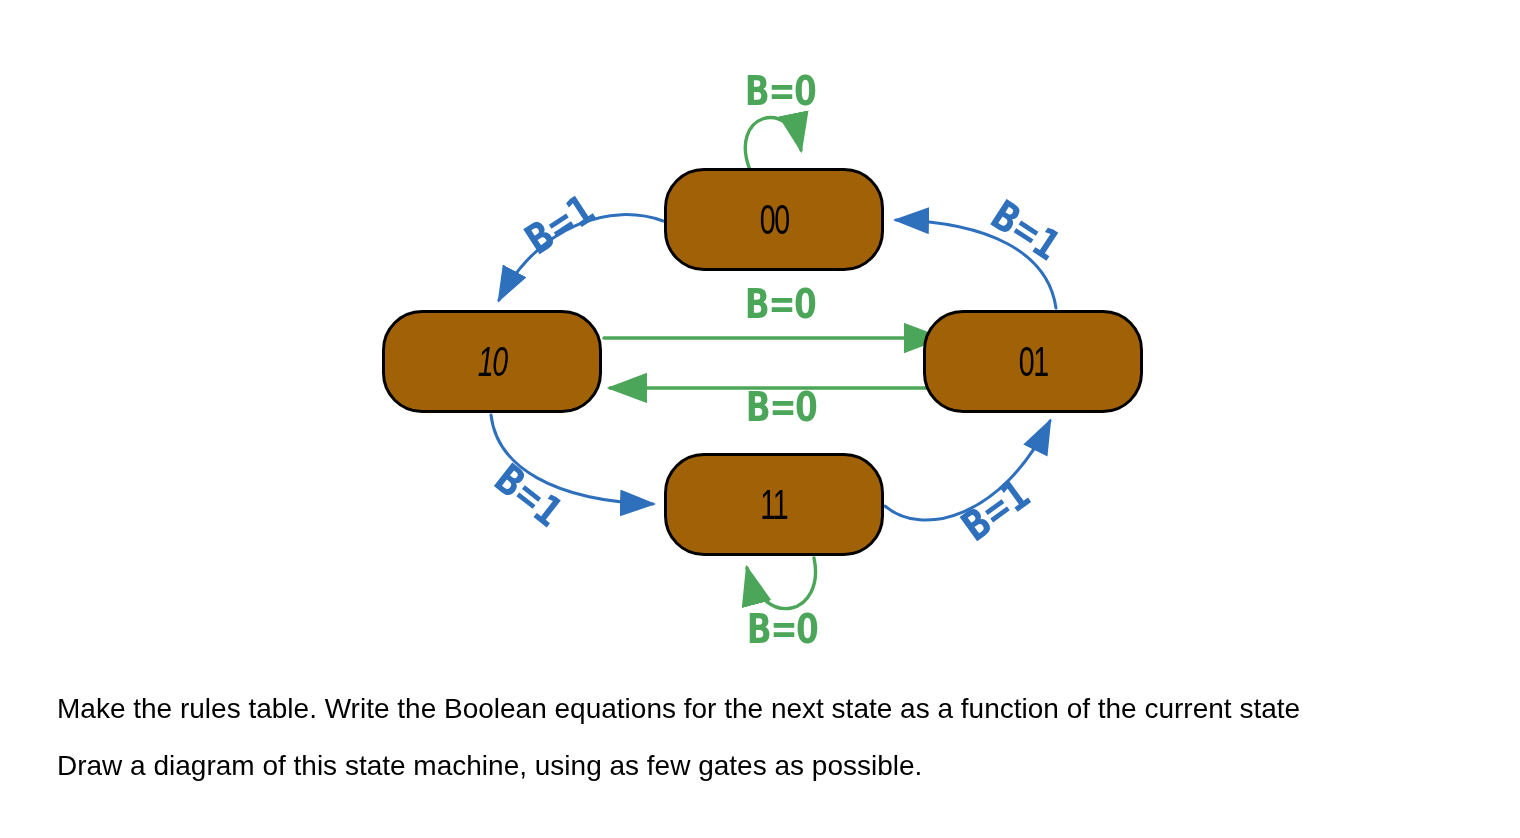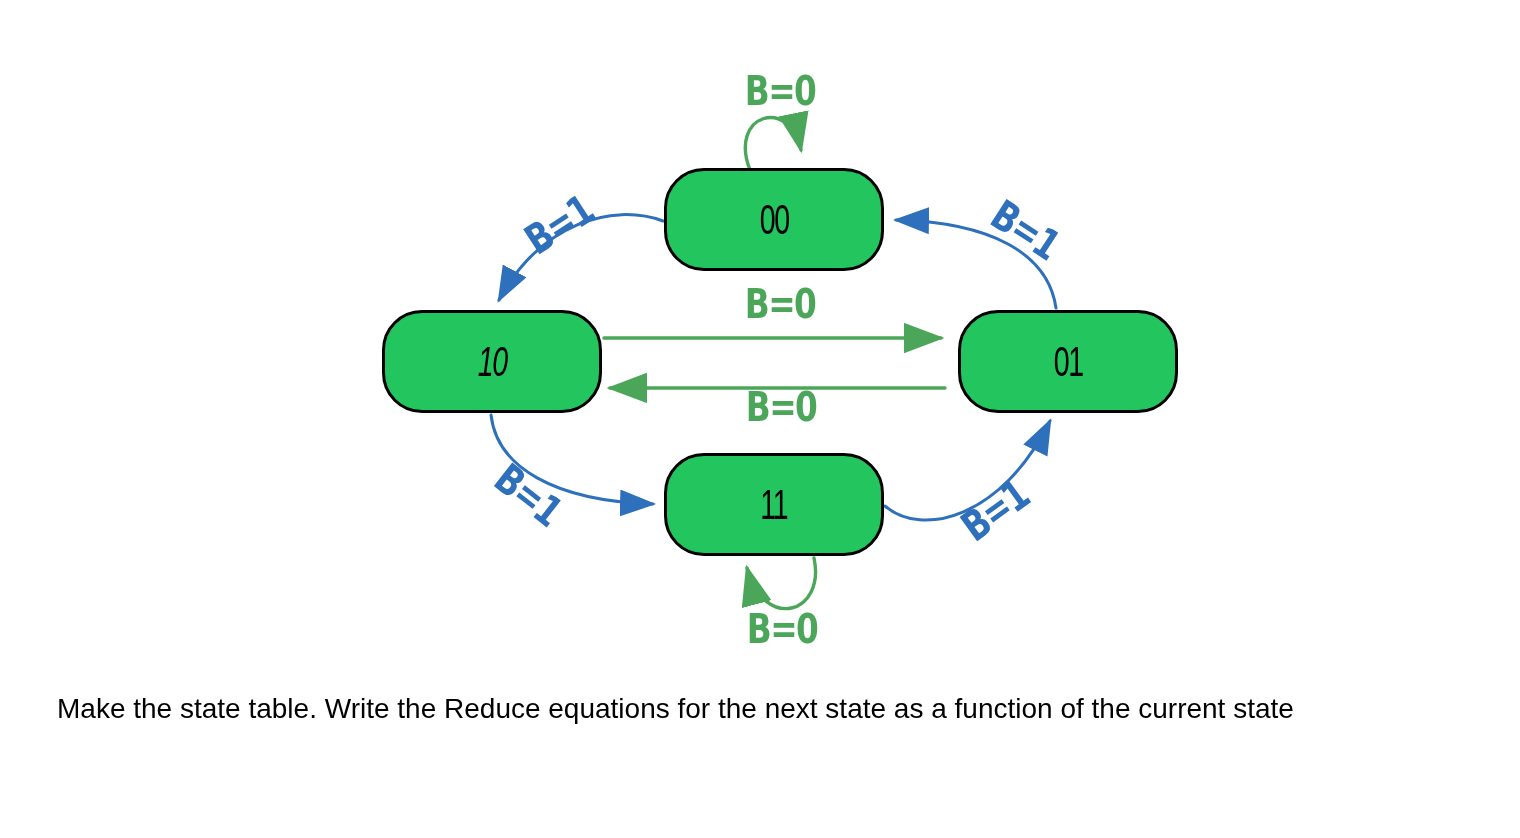--- a/index.html
+++ b/index.html
@@ -13,21 +13,21 @@
     overflow: hidden;
   }
   .diagram { position: absolute; left: 0; top: 0; width: 1520px; height: 680px; }
   .diagram svg { position: absolute; left: 0; top: 0; }
   .state {
     position: absolute;
     width: 220px;
     height: 103px;
     border: 3.5px solid #000;
     border-radius: 40px;
-    background: #22c55e;
+    background: #a16207;
     display: flex;
     align-items: center;
     justify-content: center;
   }
   .state .state-label {
     font-size: 42px;
     color: #000;
     letter-spacing: -2px;
     transform: scaleX(0.68);
     font-family: "Liberation Sans", sans-serif;
@@ -79,35 +79,36 @@
       <path d="M 491 415 C 497 467, 554 501, 653 504" fill="none" stroke-width="3" stroke-linecap="round" marker-end="url(#arrow-blue)" stroke="#2F70BD"></path>
       <path d="M 885 506 C 922 538, 1002 518, 1050 421" fill="none" stroke-width="3" stroke-linecap="round" marker-end="url(#arrow-blue)" stroke="#2F70BD"></path>
     </svg>
 
     <div class="state" style="left: 664px; top: 168px; border-color: rgb(0, 0, 0);">
       <span class="state-label">00</span>
     </div>
     <div class="state" style="left: 382px; top: 310px; border-color: rgb(0, 0, 0); font-style: italic;">
       <span class="state-label">10</span>
     </div>
-    <div class="state" style="left: 958px; top: 310px; border-color: rgb(0, 0, 0);">
+    <div class="state" style="left: 923px; top: 310px; border-color: rgb(0, 0, 0);">
       <span class="state-label">01</span>
     </div>
     <div class="state" style="left: 664px; top: 453px; border-color: rgb(0, 0, 0); text-align: center;">
       <span class="state-label">11</span>
     </div>
 
     <div class="edge-label" style="left: 780px; top: 91px; transform: translate(-50%, -50%) scaleX(0.8); color: rgb(76, 166, 90);">B=0</div>
     <div class="edge-label" style="left: 780px; top: 304px; transform: translate(-50%, -50%) scaleX(0.8); color: rgb(76, 166, 90);">B=0</div>
     <div class="edge-label" style="left: 781px; top: 407px; transform: translate(-50%, -50%) scaleX(0.8); color: rgb(76, 166, 90);">B=0</div>
     <div class="edge-label" style="left: 782px; top: 629px; transform: translate(-50%, -50%) scaleX(0.8); color: rgb(76, 166, 90);">B=0</div>
 
     <div class="edge-label" style="left: 559px; top: 225px; transform: translate(-50%, -50%) rotate(-33deg) scaleX(0.8); color: rgb(47, 112, 189);">B=1</div>
     <div class="edge-label" style="left: 1025px; top: 230px; transform: translate(-50%, -50%) rotate(33deg) scaleX(0.8); color: rgb(47, 112, 189);">B=1</div>
     <div class="edge-label" style="left: 528px; top: 495px; transform: translate(-50%, -50%) rotate(38deg) scaleX(0.8); color: rgb(47, 112, 189);">B=1</div>
     <div class="edge-label" style="left: 995px; top: 511px; transform: translate(-50%, -50%) rotate(-36deg) scaleX(0.8); color: rgb(47, 112, 189);">B=1</div>
   </div>
 
   <div class="instructions">
-    <div class="instr-line">Make the state table. Write the Reduce equations for the next state as a function of the current state</div>
+    <div class="instr-line">Make the rules table. Write the Boolean equations for the next state as a function of the current state</div>
+    <div class="instr-line para2">Draw a diagram of this state machine, using as few gates as possible.</div>
   </div>
 
 </div>
 
 </body></html>

